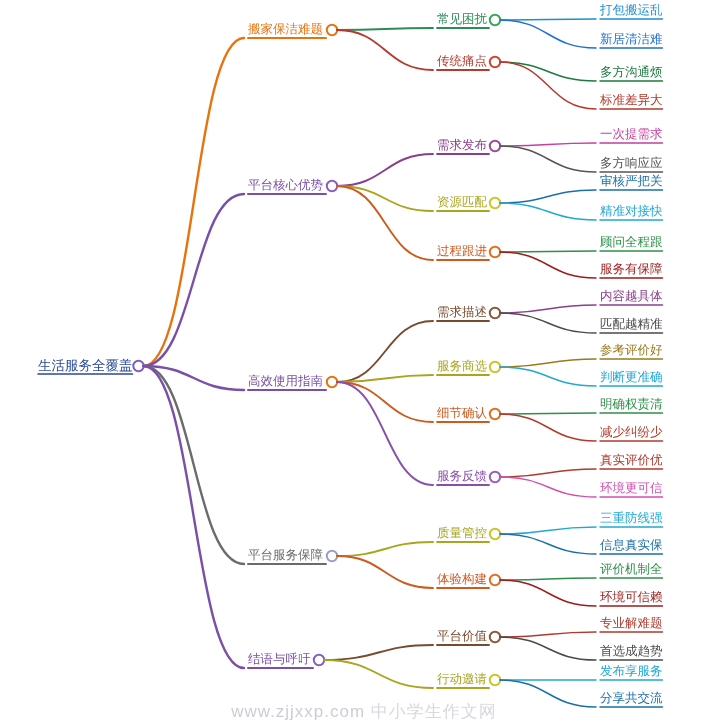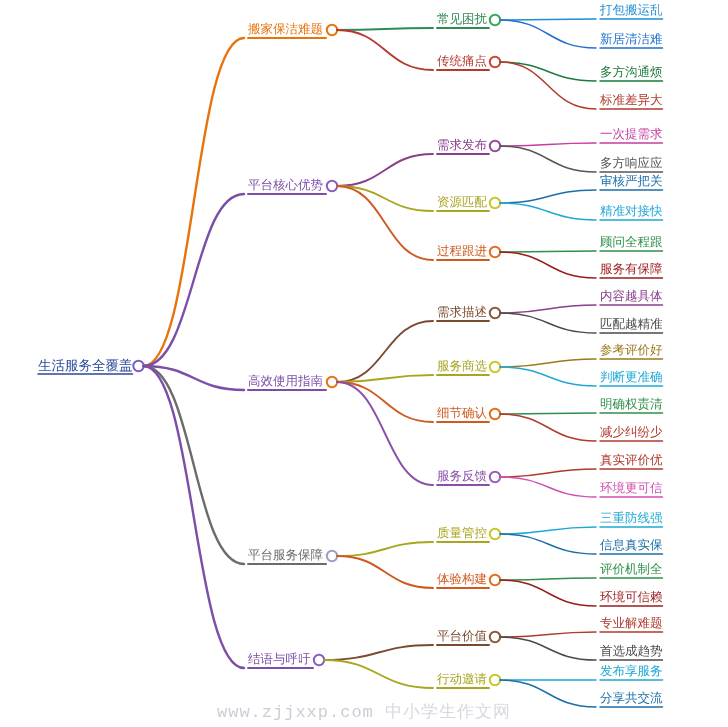--- a/index.html
+++ b/index.html
@@ -20,21 +20,21 @@
   .root-label{font-size:13.5px;}
   .watermark{
     position:absolute;
     left:0;right:0;
     bottom:4px;
     text-align:center;
     font-size:17px;
     color:#b9b9c6;
     opacity:.72;
     letter-spacing:1px;
-    font-family:Liberation Mono, monospace;
+    font-family:Liberation Sans, sans-serif;
     pointer-events:none;
   }
   .watermark .wm2{color:#c9c9d4;}
 </style>
 </head>
 <body>
 
 <svg id="mindmap" viewBox="0 0 728 727">
     <line x1="38" y1="374" x2="132.5" y2="374" stroke="#2b4a9b" stroke-width="1.6" stroke-linecap="round"></line>
     <text x="38" y="366" fill="#2b4a9b" class="node-label root-label">生活服务全覆盖</text>

